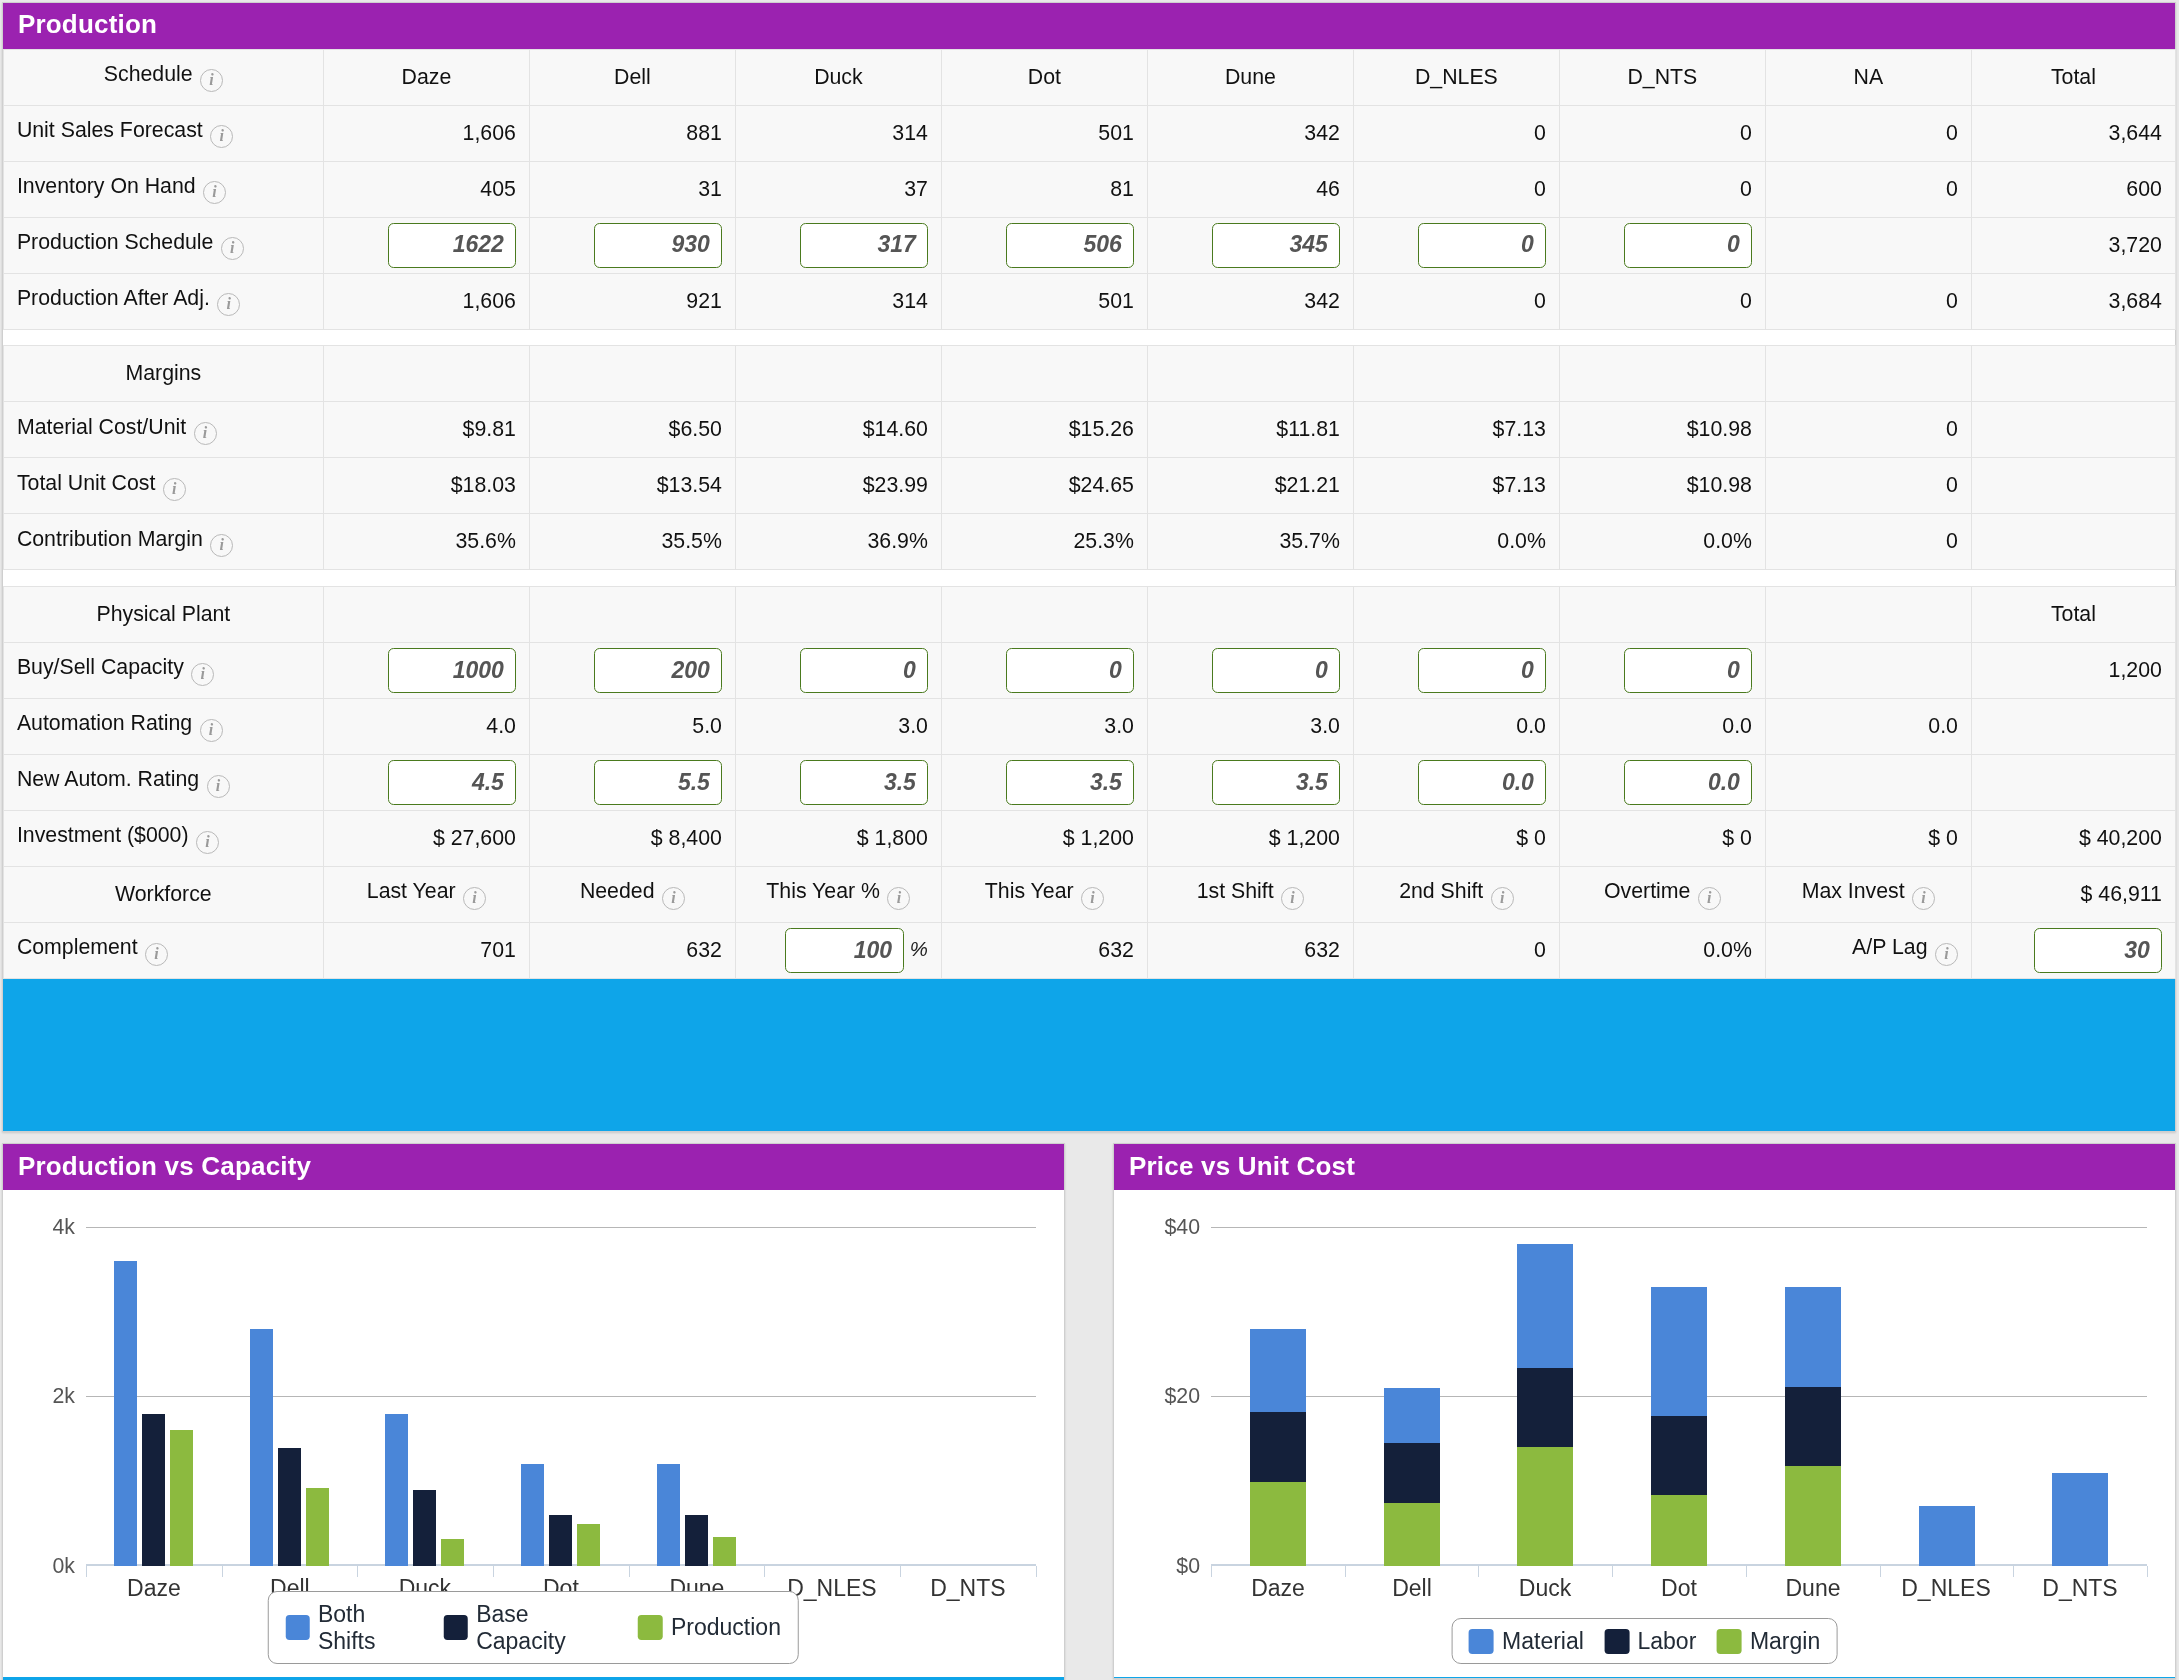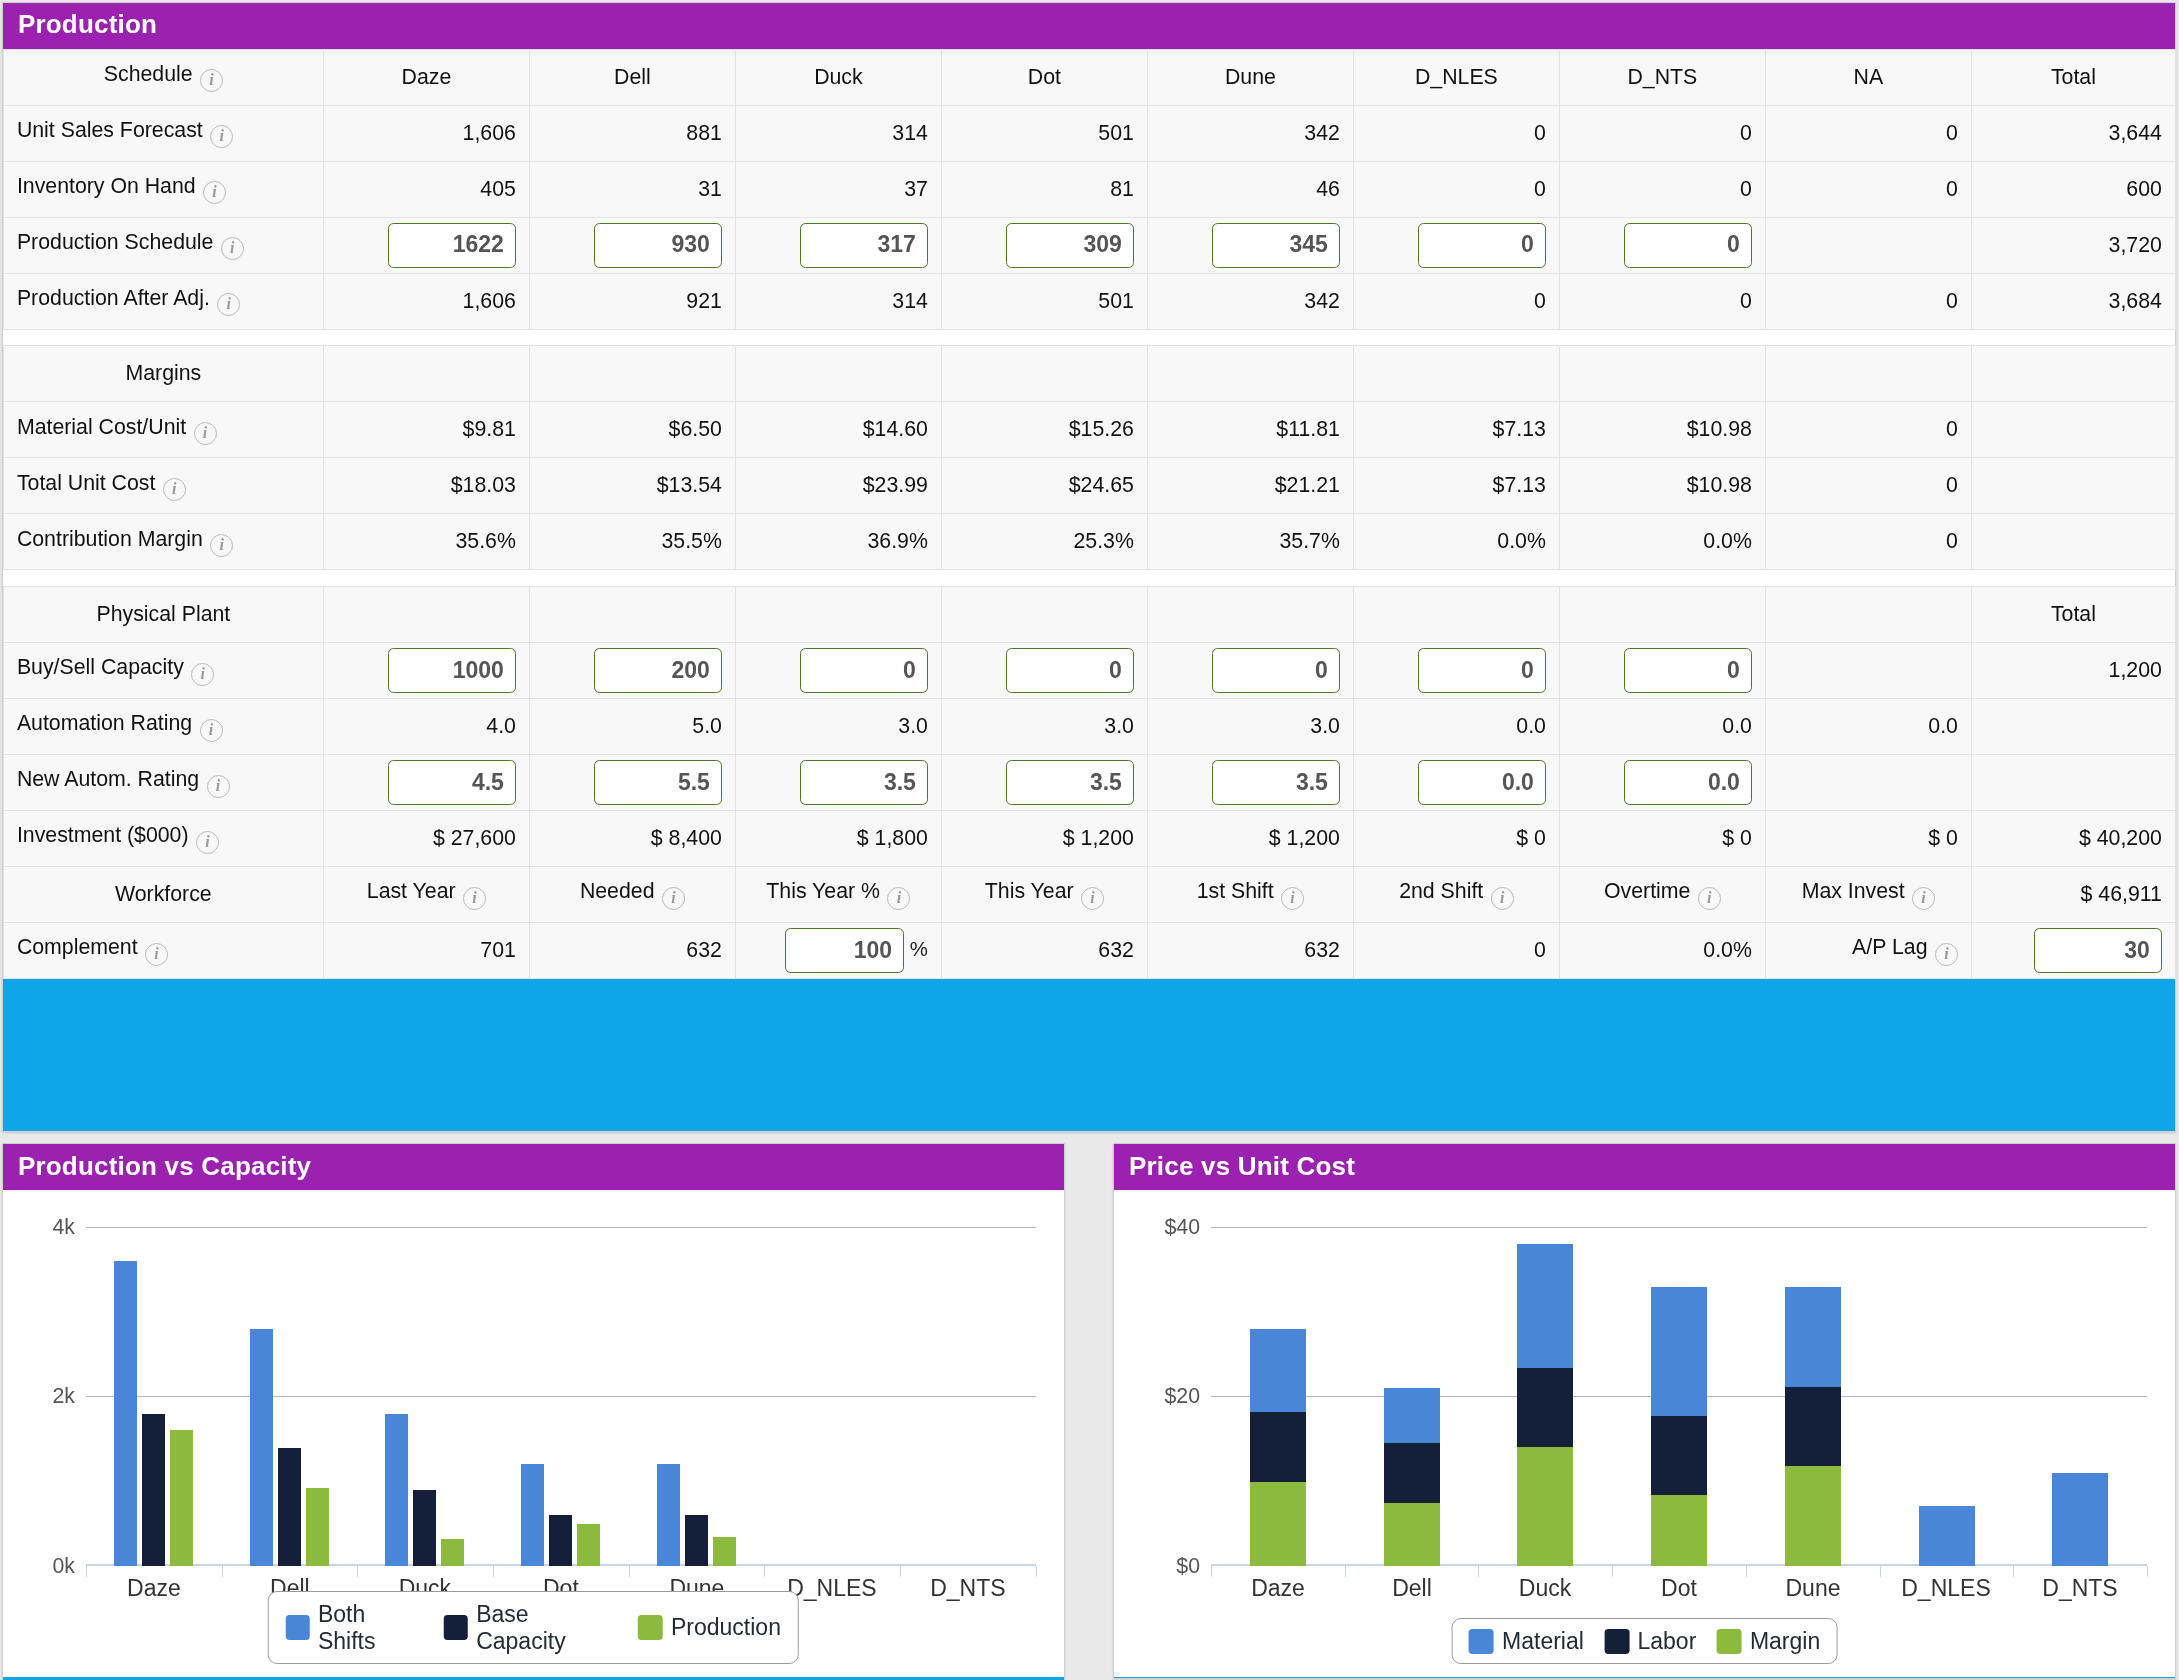--- a/index.html
+++ b/index.html
@@ -57,21 +57,21 @@
   .inp {
     display: inline-block;
     border: 1.9px solid #4a7a1e; border-radius: 5.6px;
     background: #fff; color: #555;
     font-weight: bold; font-size: 23px;
     text-align: right;
     padding: 6.5px 11px 7.4px 11px;
     width: 128px; height: 45px; line-height: 28px;
     vertical-align: middle;
   }
-  td.inpcell { text-align: right; padding: 0 13px; }
+  td.inpcell { text-align: right; padding: 0 13px; font-style: italic; }
   td.inpcell.pct .inp { width: 119px; margin-right: 5.6px; }
   .pctsign { font-size: 20.4px; color: #222; }
 
   
   #chart-left  { position: absolute; left: 1.9px;    top: 1143px; width: 1063px; height: 692px; }
   #chart-right { position: absolute; left: 1113px; top: 1143px; width: 1063px; height: 536px; }
   .chart-body { position: relative; width: 100%; height: 487px; background: #fff; }
 
   .yaxis-lab {
     position: absolute; right: 100%; transform: translateY(-50%);
@@ -158,21 +158,21 @@
             <td class="num">0</td>
             <td class="num">0</td>
             <td class="num">0</td>
             <td class="num">600</td>
           </tr>
           <tr>
             <td class="lbl"><span>Production Schedule</span><span class="info">i</span></td>
             <td class="inpcell"><span class="inp">1622</span></td>
             <td class="inpcell"><span class="inp">930</span></td>
             <td class="inpcell"><span class="inp">317</span></td>
-            <td class="inpcell"><span class="inp">309</span></td>
+            <td class="inpcell"><span class="inp">506</span></td>
             <td class="inpcell"><span class="inp">345</span></td>
             <td class="inpcell"><span class="inp">0</span></td>
             <td class="inpcell"><span class="inp">0</span></td>
             <td class="num"></td>
             <td class="num">3,720</td>
           </tr>
           <tr>
             <td class="lbl"><span>Production After Adj.</span><span class="info">i</span></td>
             <td class="num">1,606</td>
             <td class="num">921</td>

